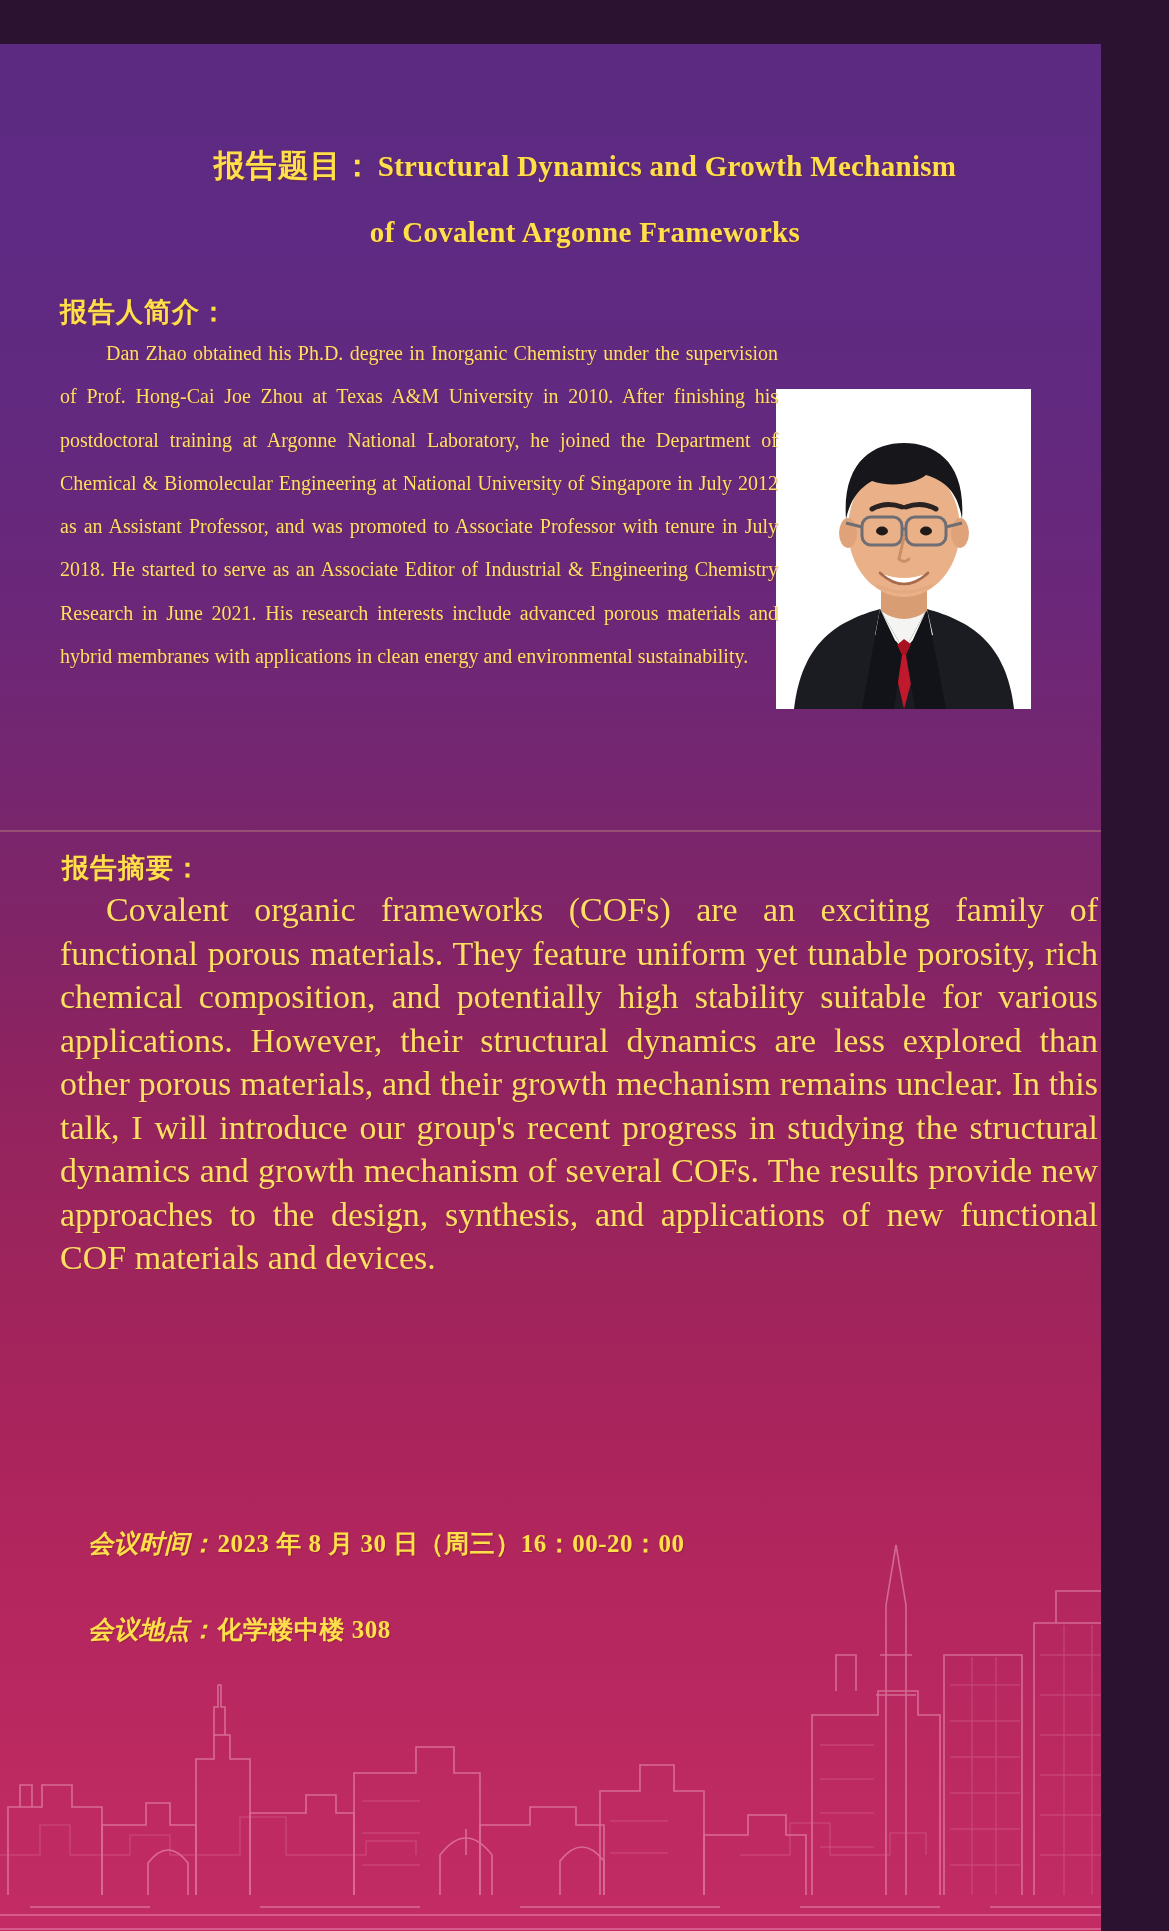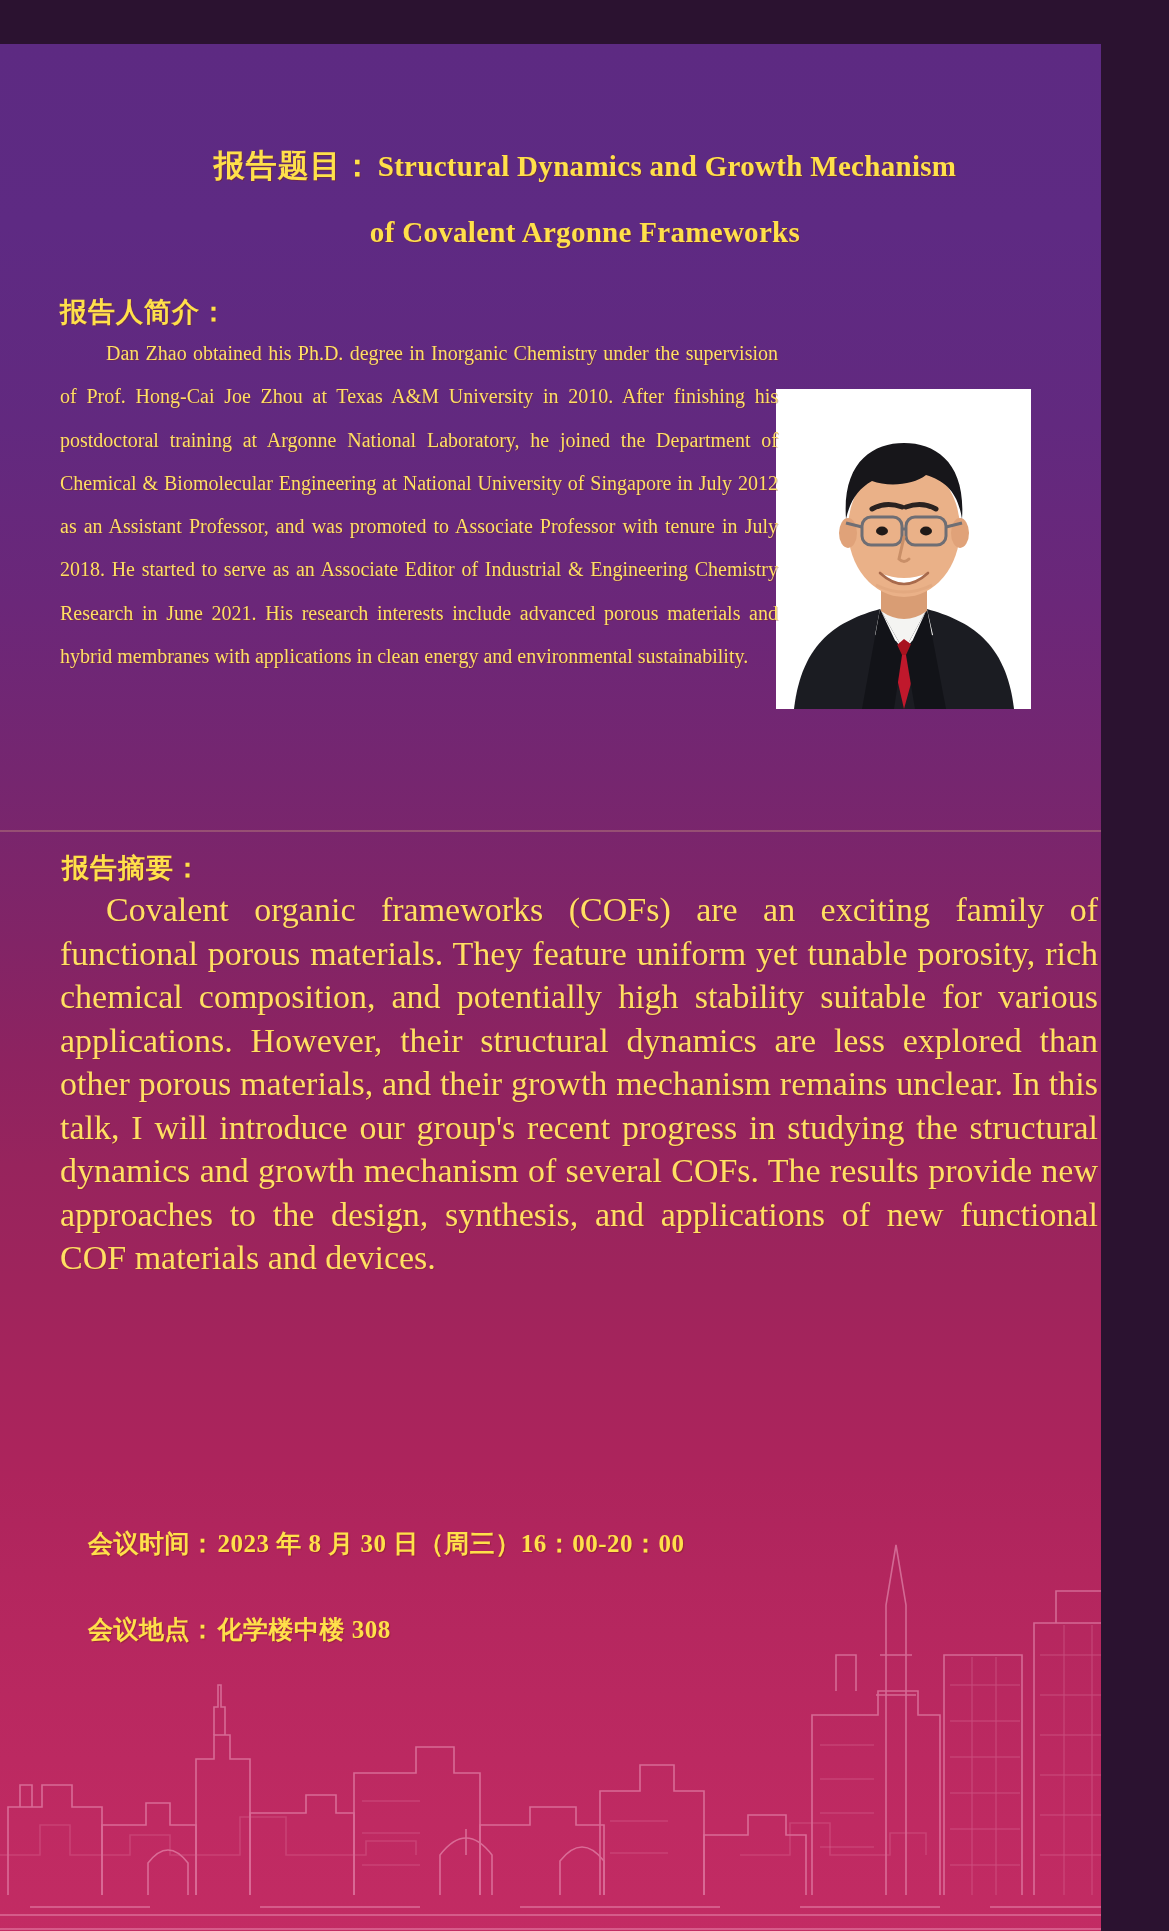--- a/index.html
+++ b/index.html
@@ -141,21 +141,21 @@
     font-family: "DejaVu Sans", "Liberation Sans", sans-serif;
     font-weight: bold;
     font-size: 25px;
     color: #ffe04a;
     letter-spacing: 0.5px;
     text-shadow: 1px 1px 1px rgba(120,30,20,.45);
     white-space: nowrap;
   }
   #meet-time  { top: 1483px; }
   #meet-place { top: 1569px; text-align: right; }
-  .meet-label { margin-right: 2px; }
+  .meet-label { margin-right: 2px; font-style: italic; }
   .meet-value { font-family: "Liberation Serif", "DejaVu Serif", serif; font-weight: bold; }
 </style>
 </head>
 <body>
 
 <div id="poster">
 
   <svg id="skyline" viewBox="0 0 1169 620" preserveAspectRatio="none">
     <g fill="none" stroke="#ffc8e0" stroke-width="1.6" opacity="0.75">
 

